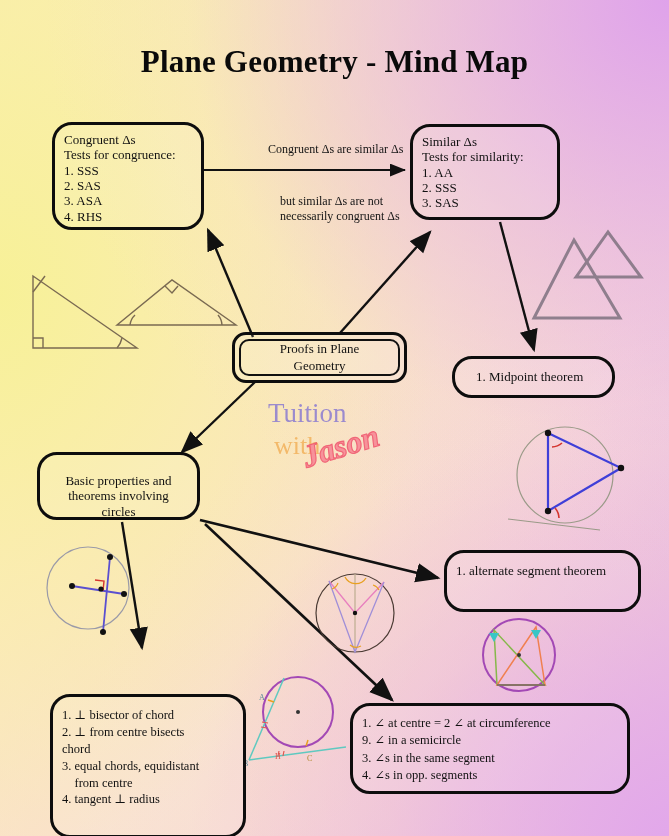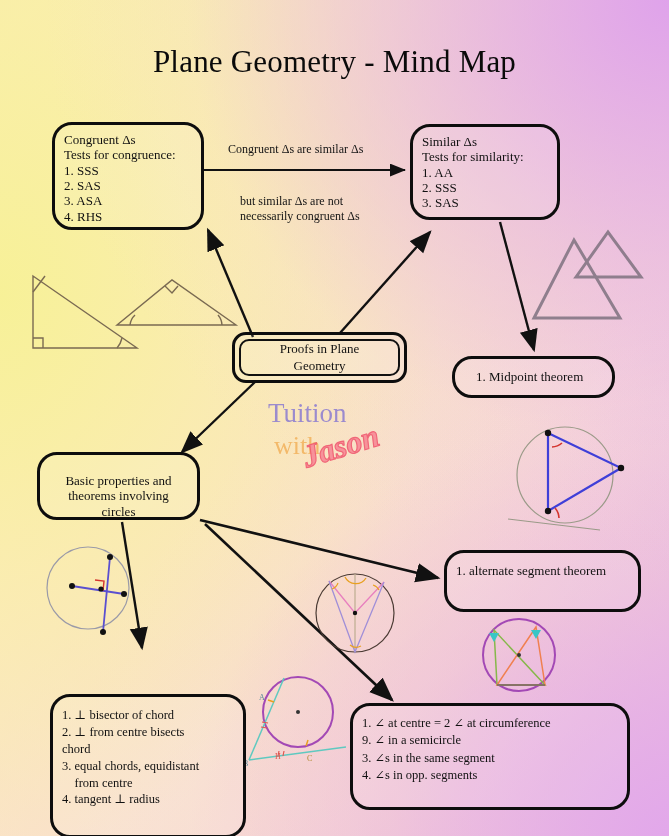--- a/index.html
+++ b/index.html
@@ -60,33 +60,34 @@
   }
   .node.hcenter { display: flex; align-items: center; }
 
   
   #title {
     position: absolute;
     left: 0; right: 0;
     top: 44px;
     text-align: center;
     font-size: 31px;
-    font-weight: normal;
+    font-weight: bold;
     letter-spacing: 0.2px;
     color: #0a0a0a;
     font-family: "Liberation Serif", "DejaVu Serif", serif;
   }
 
   
   .edge-label {
     position: absolute;
     font-size: 12px;
     color: #141414;
     line-height: 1.25;
     white-space: pre;
+    margin-left: 40px;
   }
 
   
   #watermark {
     position: absolute;
     left: 268px;
     top: 398px;
     width: 130px;
     height: 92px;
     pointer-events: none;
@@ -299,20 +300,20 @@
 
   <div class="node" style="left:50px;top:650px;width:196px;height:144px;padding-top:10px;font-size:12.5px;line-height:1.35;margin-top:44px;">
     <span class="ln">1. ⊥ bisector of chord</span>
     <span class="ln">2. ⊥ from centre bisects</span>
     <span class="ln">chord</span>
     <span class="ln">3. equal chords, equidistant</span>
     <span class="ln">    from centre</span>
     <span class="ln">4. tangent ⊥ radius</span>
   </div>
 
-  <div class="node" style="left:350px;top:703px;width:280px;height:107px;padding-top:9px;font-size:12.5px;line-height:1.38;">
+  <div class="node" style="left:350px;top:703px;width:280px;height:91px;padding-top:9px;font-size:12.5px;line-height:1.38;">
     <span class="ln">1. ∠ at centre = 2 ∠ at circumference</span>
     <span class="ln">9. ∠ in a semicircle</span>
     <span class="ln">3. ∠s in the same segment</span>
     <span class="ln">4. ∠s in opp. segments</span>
   </div>
 
 </div>
 
 </body></html>

